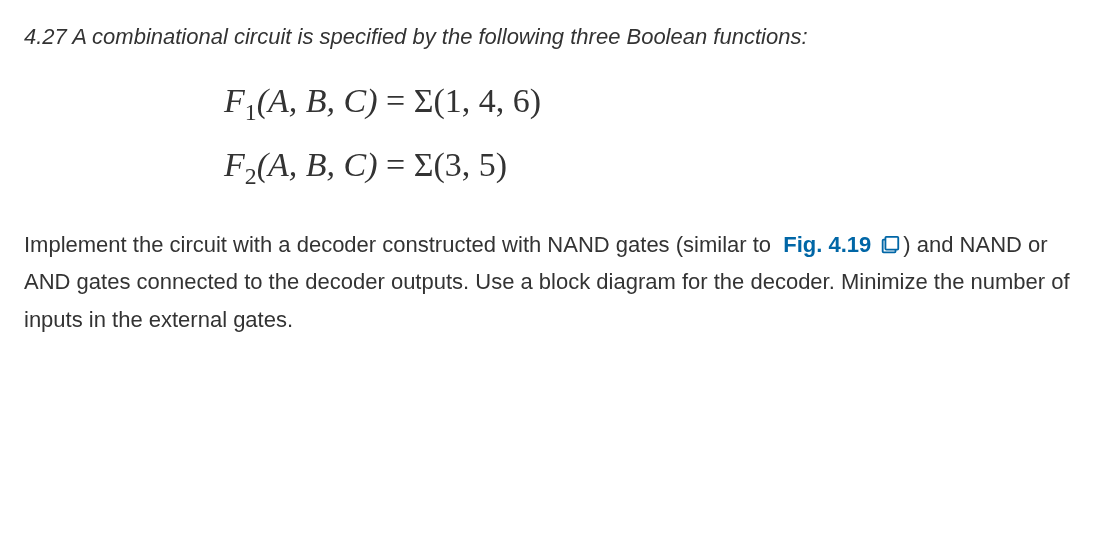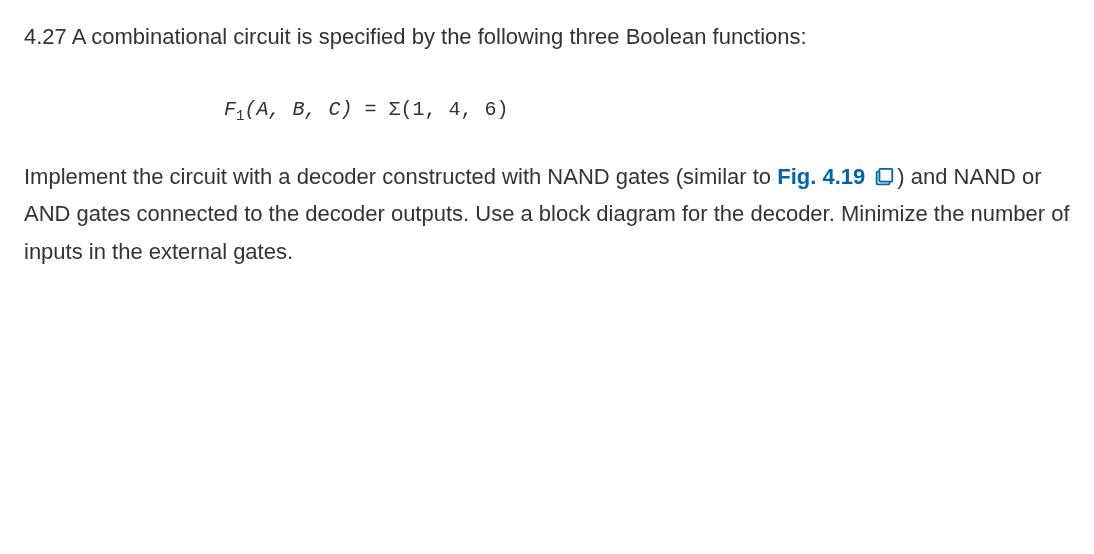--- a/index.html
+++ b/index.html
@@ -10,47 +10,49 @@
     body {
       font-family: Arial, Helvetica, sans-serif;
       font-size: 22px;
       color: #333333;
       padding: 20px 24px;
       width: 1094px;
       line-height: 1.55;
       background: #ffffff;
     }
     .problem-text {
-      margin-bottom: 37px;
+      margin-bottom: 16px;
+      font-style: italic;
     }
     .equations-block {
       margin: 14px 0 28px 0;
       padding-left: 200px;
-      font-family: Liberation Mono, monospace;
-      font-size: 20px;
+      font-family: Liberation Serif, serif;
+      font-size: 34px;
       font-style: italic;
       line-height: 1.85;
     }
     .equation-row {
       display: block;
     }
     .upright {
       font-style: normal;
     }
     .sub {
       font-size: 0.7em;
       vertical-align: sub;
       font-style: normal;
     }
     .instruction-text {
       line-height: 1.7;
     }
     .fig-link {
       color: #0066a6;
       font-weight: bold;
+      margin-left: 6px;
     }
     .book-icon {
       display: inline-flex;
       vertical-align: middle;
       margin: 0 2px;
     }
     .book-icon svg {
       width: 22px;
       height: 22px;
     }
@@ -60,20 +62,23 @@
 
 <p class="problem-text">
   <span>4.27</span>
   <span>A combinational circuit is specified by the following three Boolean functions:</span>
 </p>
 
 <div class="equations-block">
   <span class="equation-row">
     <span>F</span><span class="sub">1</span><span>(A,  B,  C)</span><span class="upright"> = </span><span class="upright">Σ</span><span class="upright">(1,  4,  6)</span>
   </span>
+  <span class="equation-row">
+    <span>F</span><span class="sub">2</span><span>(A,  B,  C)</span><span class="upright"> = </span><span class="upright">Σ</span><span class="upright">(3,  5)</span>
+  </span>
 </div>
 
 <p class="instruction-text">
   <span>Implement the circuit with a decoder constructed with NAND gates (similar to </span><span class="fig-link"><span>Fig. 4.19</span>
   <span class="book-icon">
     <svg viewBox="0 0 24 24" fill="none" stroke="#0066a6" stroke-width="2">
       <rect x="4" y="5" width="14" height="14" rx="1" fill="#ffffff"></rect>
       <rect x="7" y="2" width="14" height="14" rx="1" fill="#ffffff"></rect>
     </svg>
   </span></span><span>) and NAND or AND gates connected to the decoder outputs. Use a block diagram for the decoder. Minimize the number of inputs in the external gates.</span>

